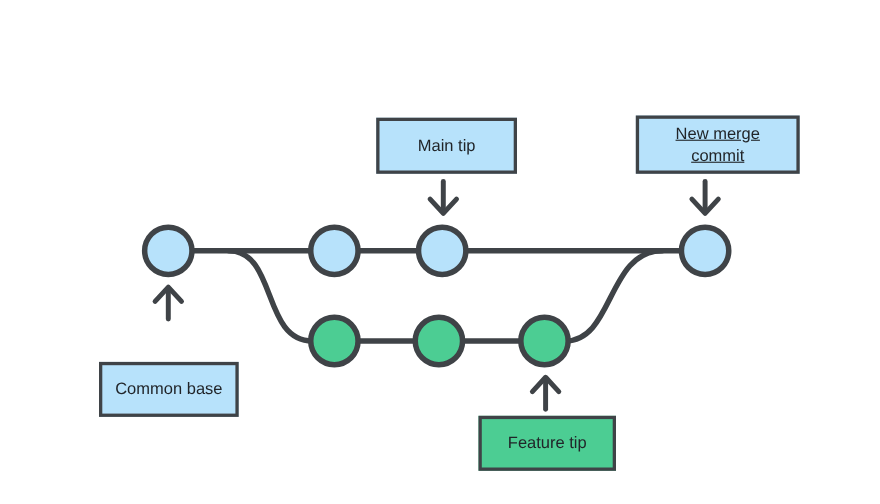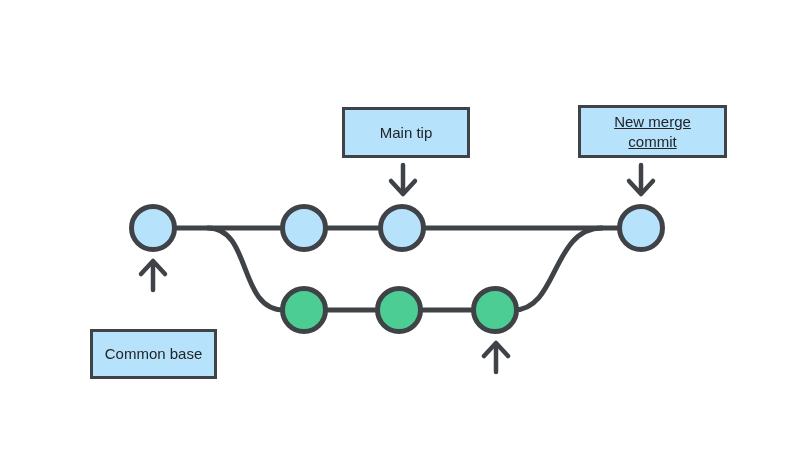--- a/index.html
+++ b/index.html
@@ -100,14 +100,17 @@
   </div>
 
   <div class="label-box box-blue label-new-merge">
     <span>New merge commit</span>
   </div>
 
   <div class="label-box box-blue label-common-base">
     <span>Common base</span>
   </div>
 
+  <div class="label-box box-green label-feature-tip">
+    <span>Feature tip</span>
+  </div>
 
 </div>
 
 </body></html>

